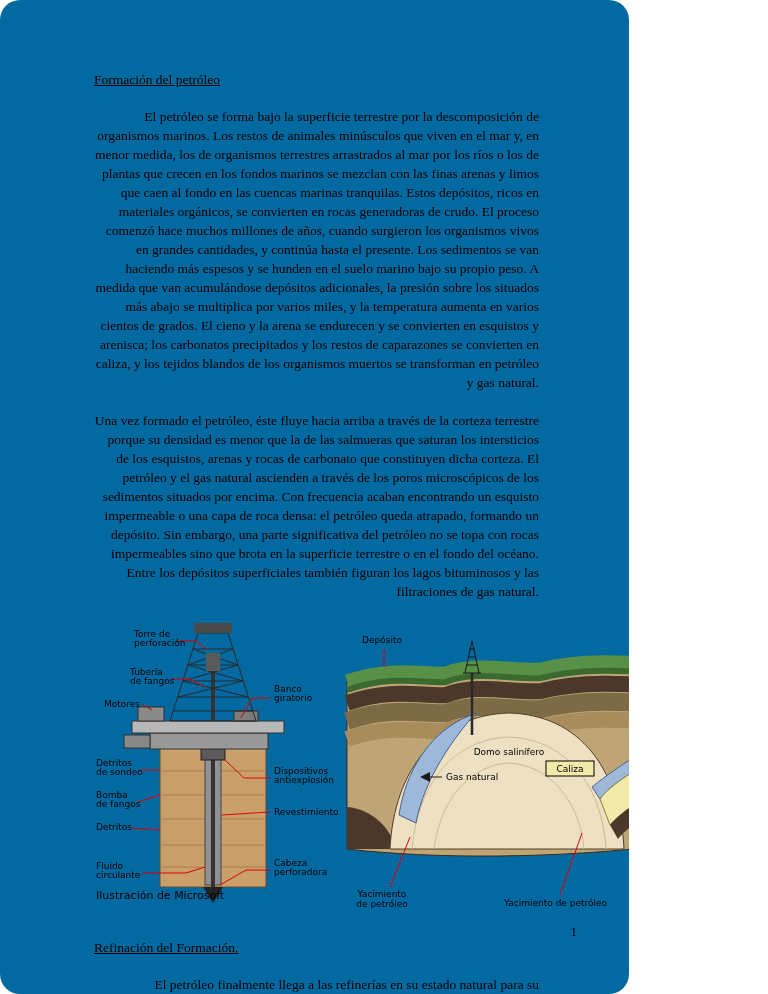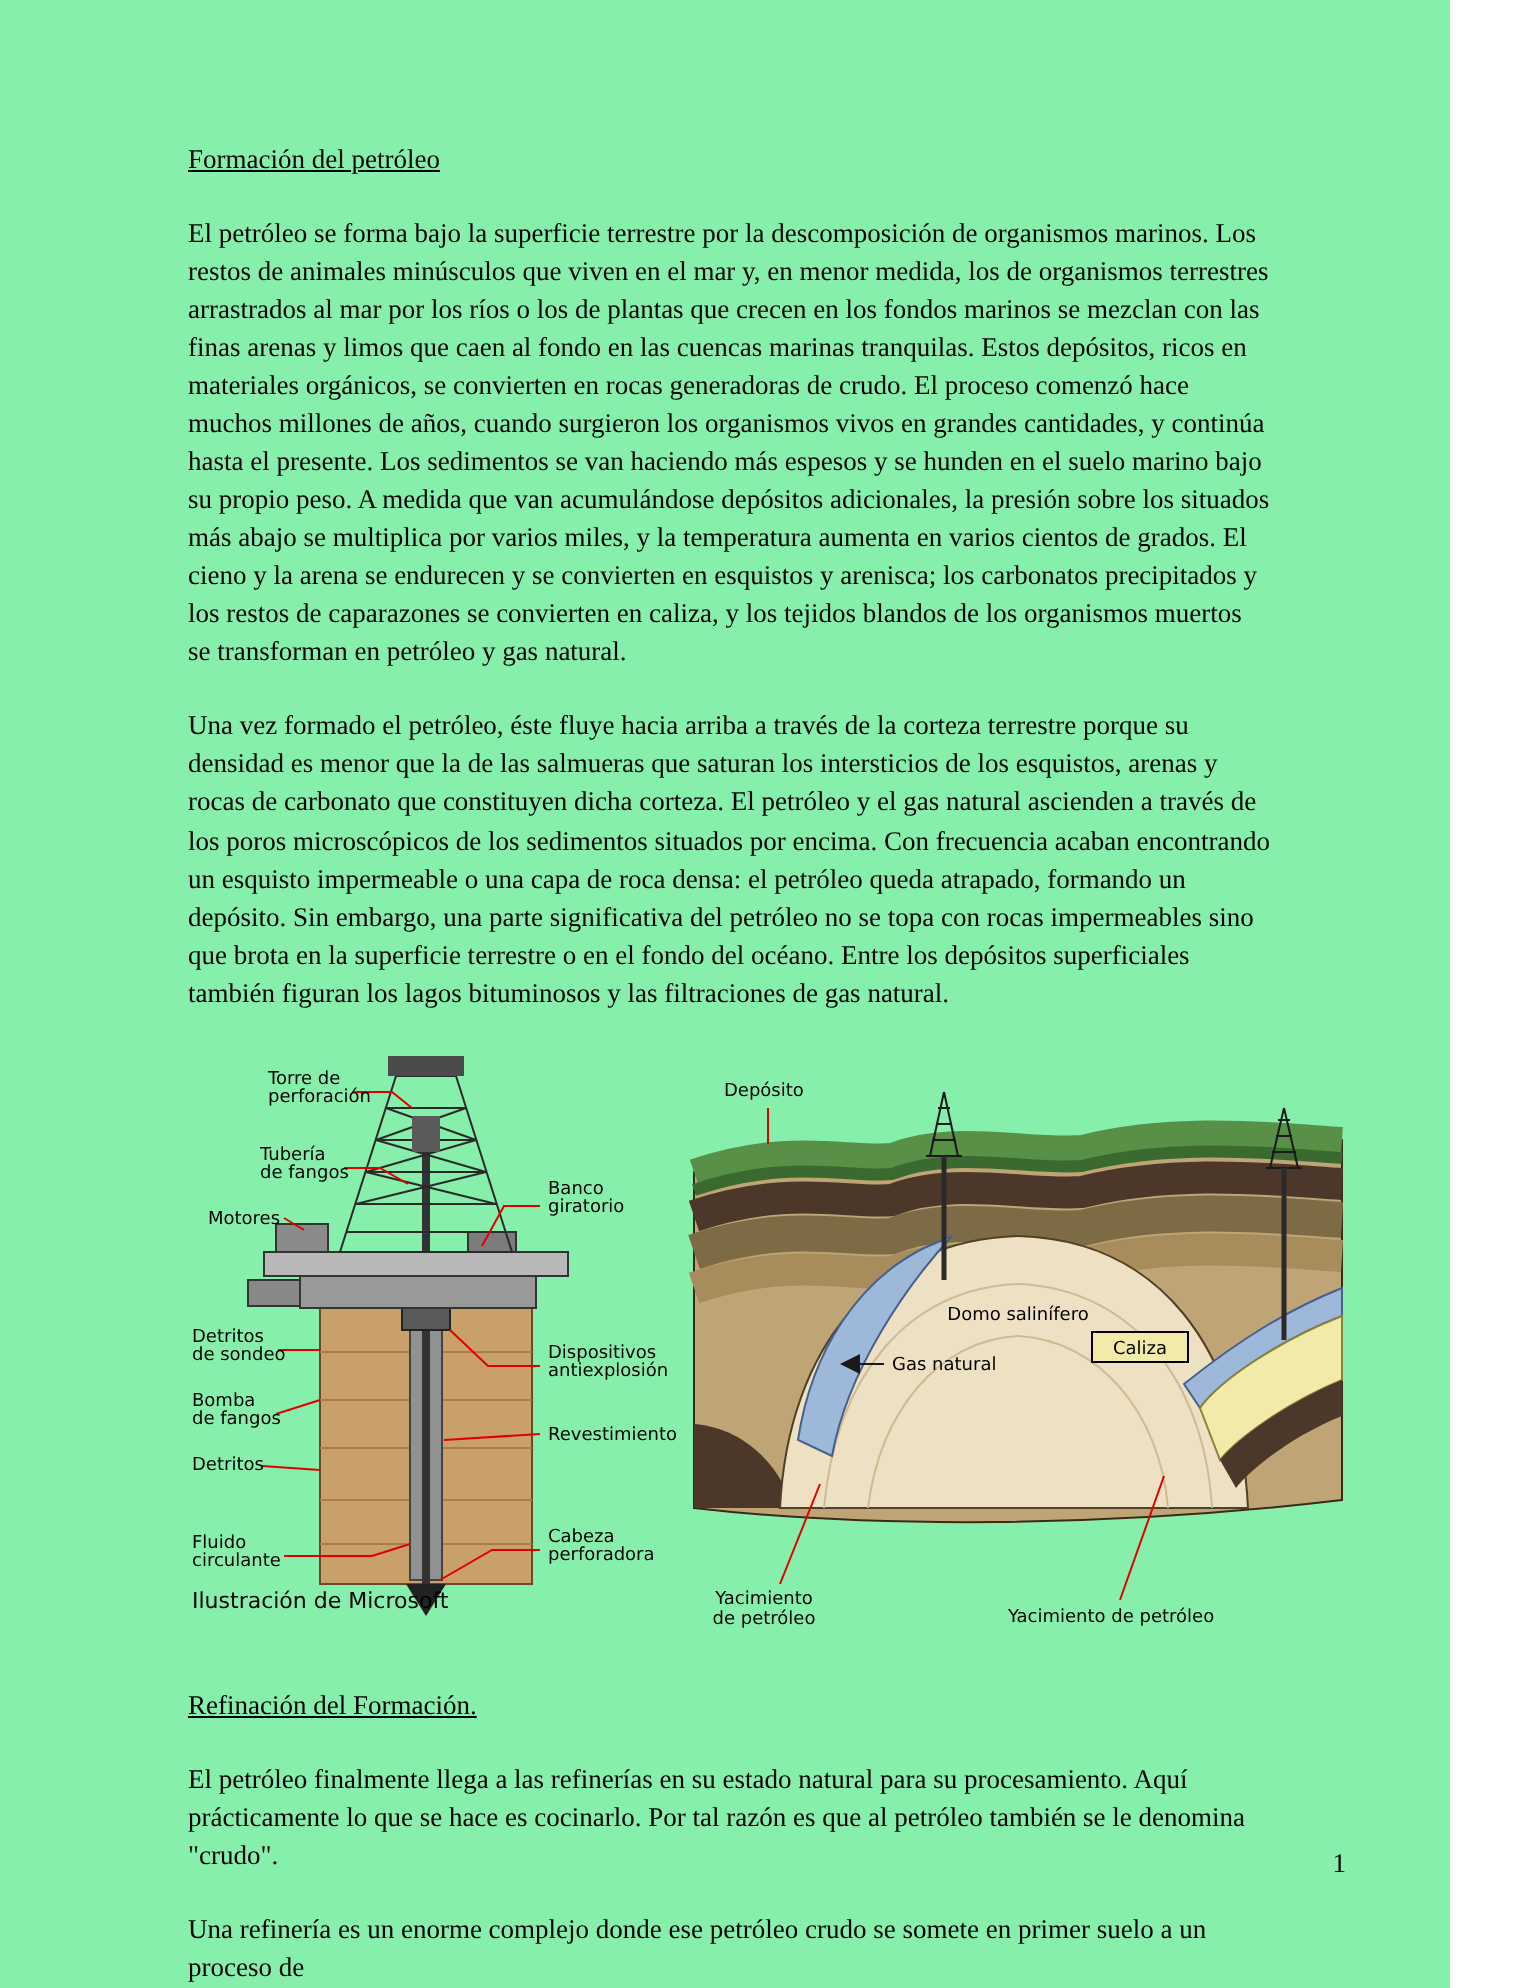--- a/index.html
+++ b/index.html
@@ -1,26 +1,27 @@
 <!DOCTYPE html>
 <html><head>
 <meta charset="utf-8">
 <style>
   html,body{margin:0;padding:0;background:#ffffff;}
   .page{
     position:relative;
-    width:725px;height:994px;
-    background:#86efac;
+    width:629px;height:994px;
+    background:#0369a1;
     font-family:"Liberation Serif",serif;
     font-size:13.5px;line-height:1.41;color:#000;
     box-sizing:border-box;
     padding:70px 90px 0 94px;
     overflow:hidden;
+    border-radius:20px;
   }
-  p{margin:0 0 18px 0;text-align:left;}
+  p{margin:0 0 18px 0;text-align:right;}
   .heading{
     font-size:13.5px;font-weight:normal;
     text-decoration:underline;
     margin:0 0 18px 0;
   }
   .figure{margin:2px 0 16px 0;}
   .lbl{font-family:"DejaVu Sans",sans-serif;font-size:9px;fill:#000;}
   .credit{font-family:"DejaVu Sans",sans-serif;font-size:11px;fill:#000;}
   .page-number{
     position:absolute;right:52px;top:922px;

